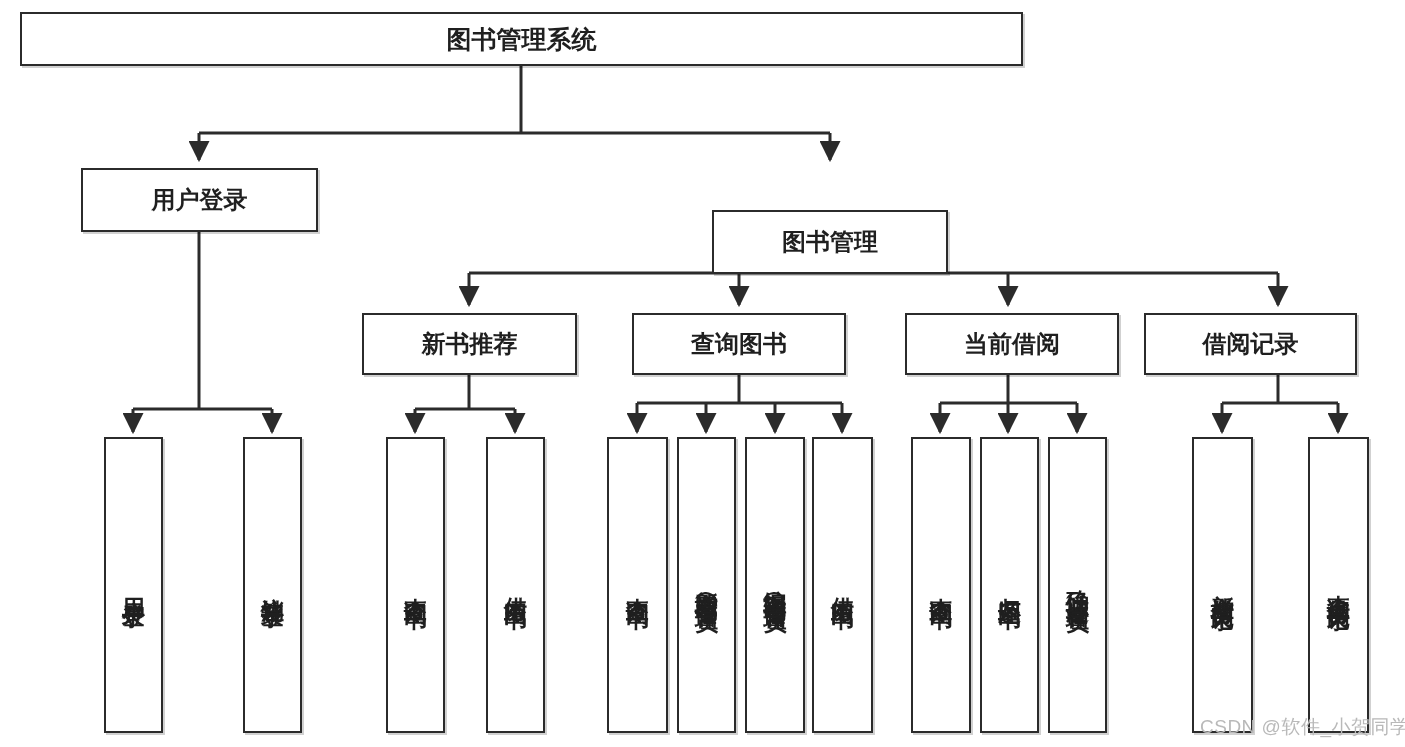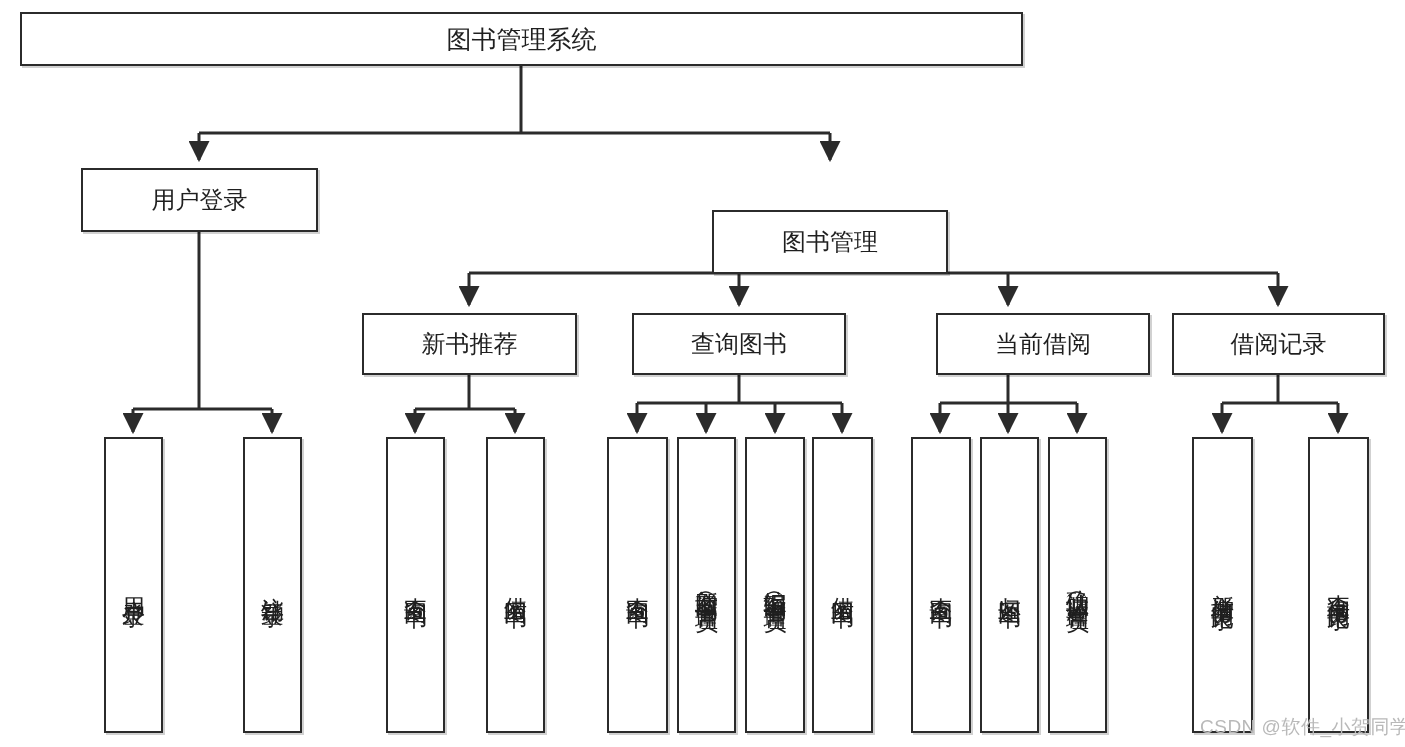--- a/index.html
+++ b/index.html
@@ -16,20 +16,21 @@
     background:#ffffff;
     border:2px solid #2b2b2b;
     box-shadow:2px 2px 0 rgba(0,0,0,0.18);
     display:flex;align-items:center;justify-content:center;
   }
   .node-label{
     color:#1f1f1f;
     line-height:1.05;
     text-align:center;
     white-space:pre;
+    font-weight:bold;
   }
   .node-h .node-label{font-size:24px;}
   .node-root .node-label{font-size:25px;}
   .node-v .node-label{
     writing-mode:vertical-rl;
     text-orientation:upright;
     font-size:23px;
     letter-spacing:3px;
     line-height:1;
   }
@@ -108,24 +109,24 @@
   <div class="node-box node-h" style="left:712px;top:168px;width:236px;height:64px;margin-top:42px;">
     <span class="node-label">图书管理</span>
   </div>
 
   <div class="node-box node-h" style="left:362px;top:313px;width:215px;height:62px;">
     <span class="node-label">新书推荐</span>
   </div>
   <div class="node-box node-h" style="left:632px;top:313px;width:214px;height:62px;">
     <span class="node-label">查询图书</span>
   </div>
-  <div class="node-box node-h" style="left:936px;top:313px;width:214px;height:62px;">
+  <div class="node-box node-h" style="left:905px;top:313px;width:214px;height:62px;">
     <span class="node-label">当前借阅</span>
   </div>
-  <div class="node-box node-h" style="left:1172px;top:313px;width:213px;height:62px;">
+  <div class="node-box node-h" style="left:1144px;top:313px;width:213px;height:62px;">
     <span class="node-label">借阅记录</span>
   </div>
 
   <div class="node-box node-v" style="left:104px;top:437px;width:59px;height:296px;">
     <span class="node-label">用户登录</span>
   </div>
   <div class="node-box node-v" style="left:243px;top:437px;width:59px;height:296px;">
     <span class="node-label">注销登录</span>
   </div>
 

